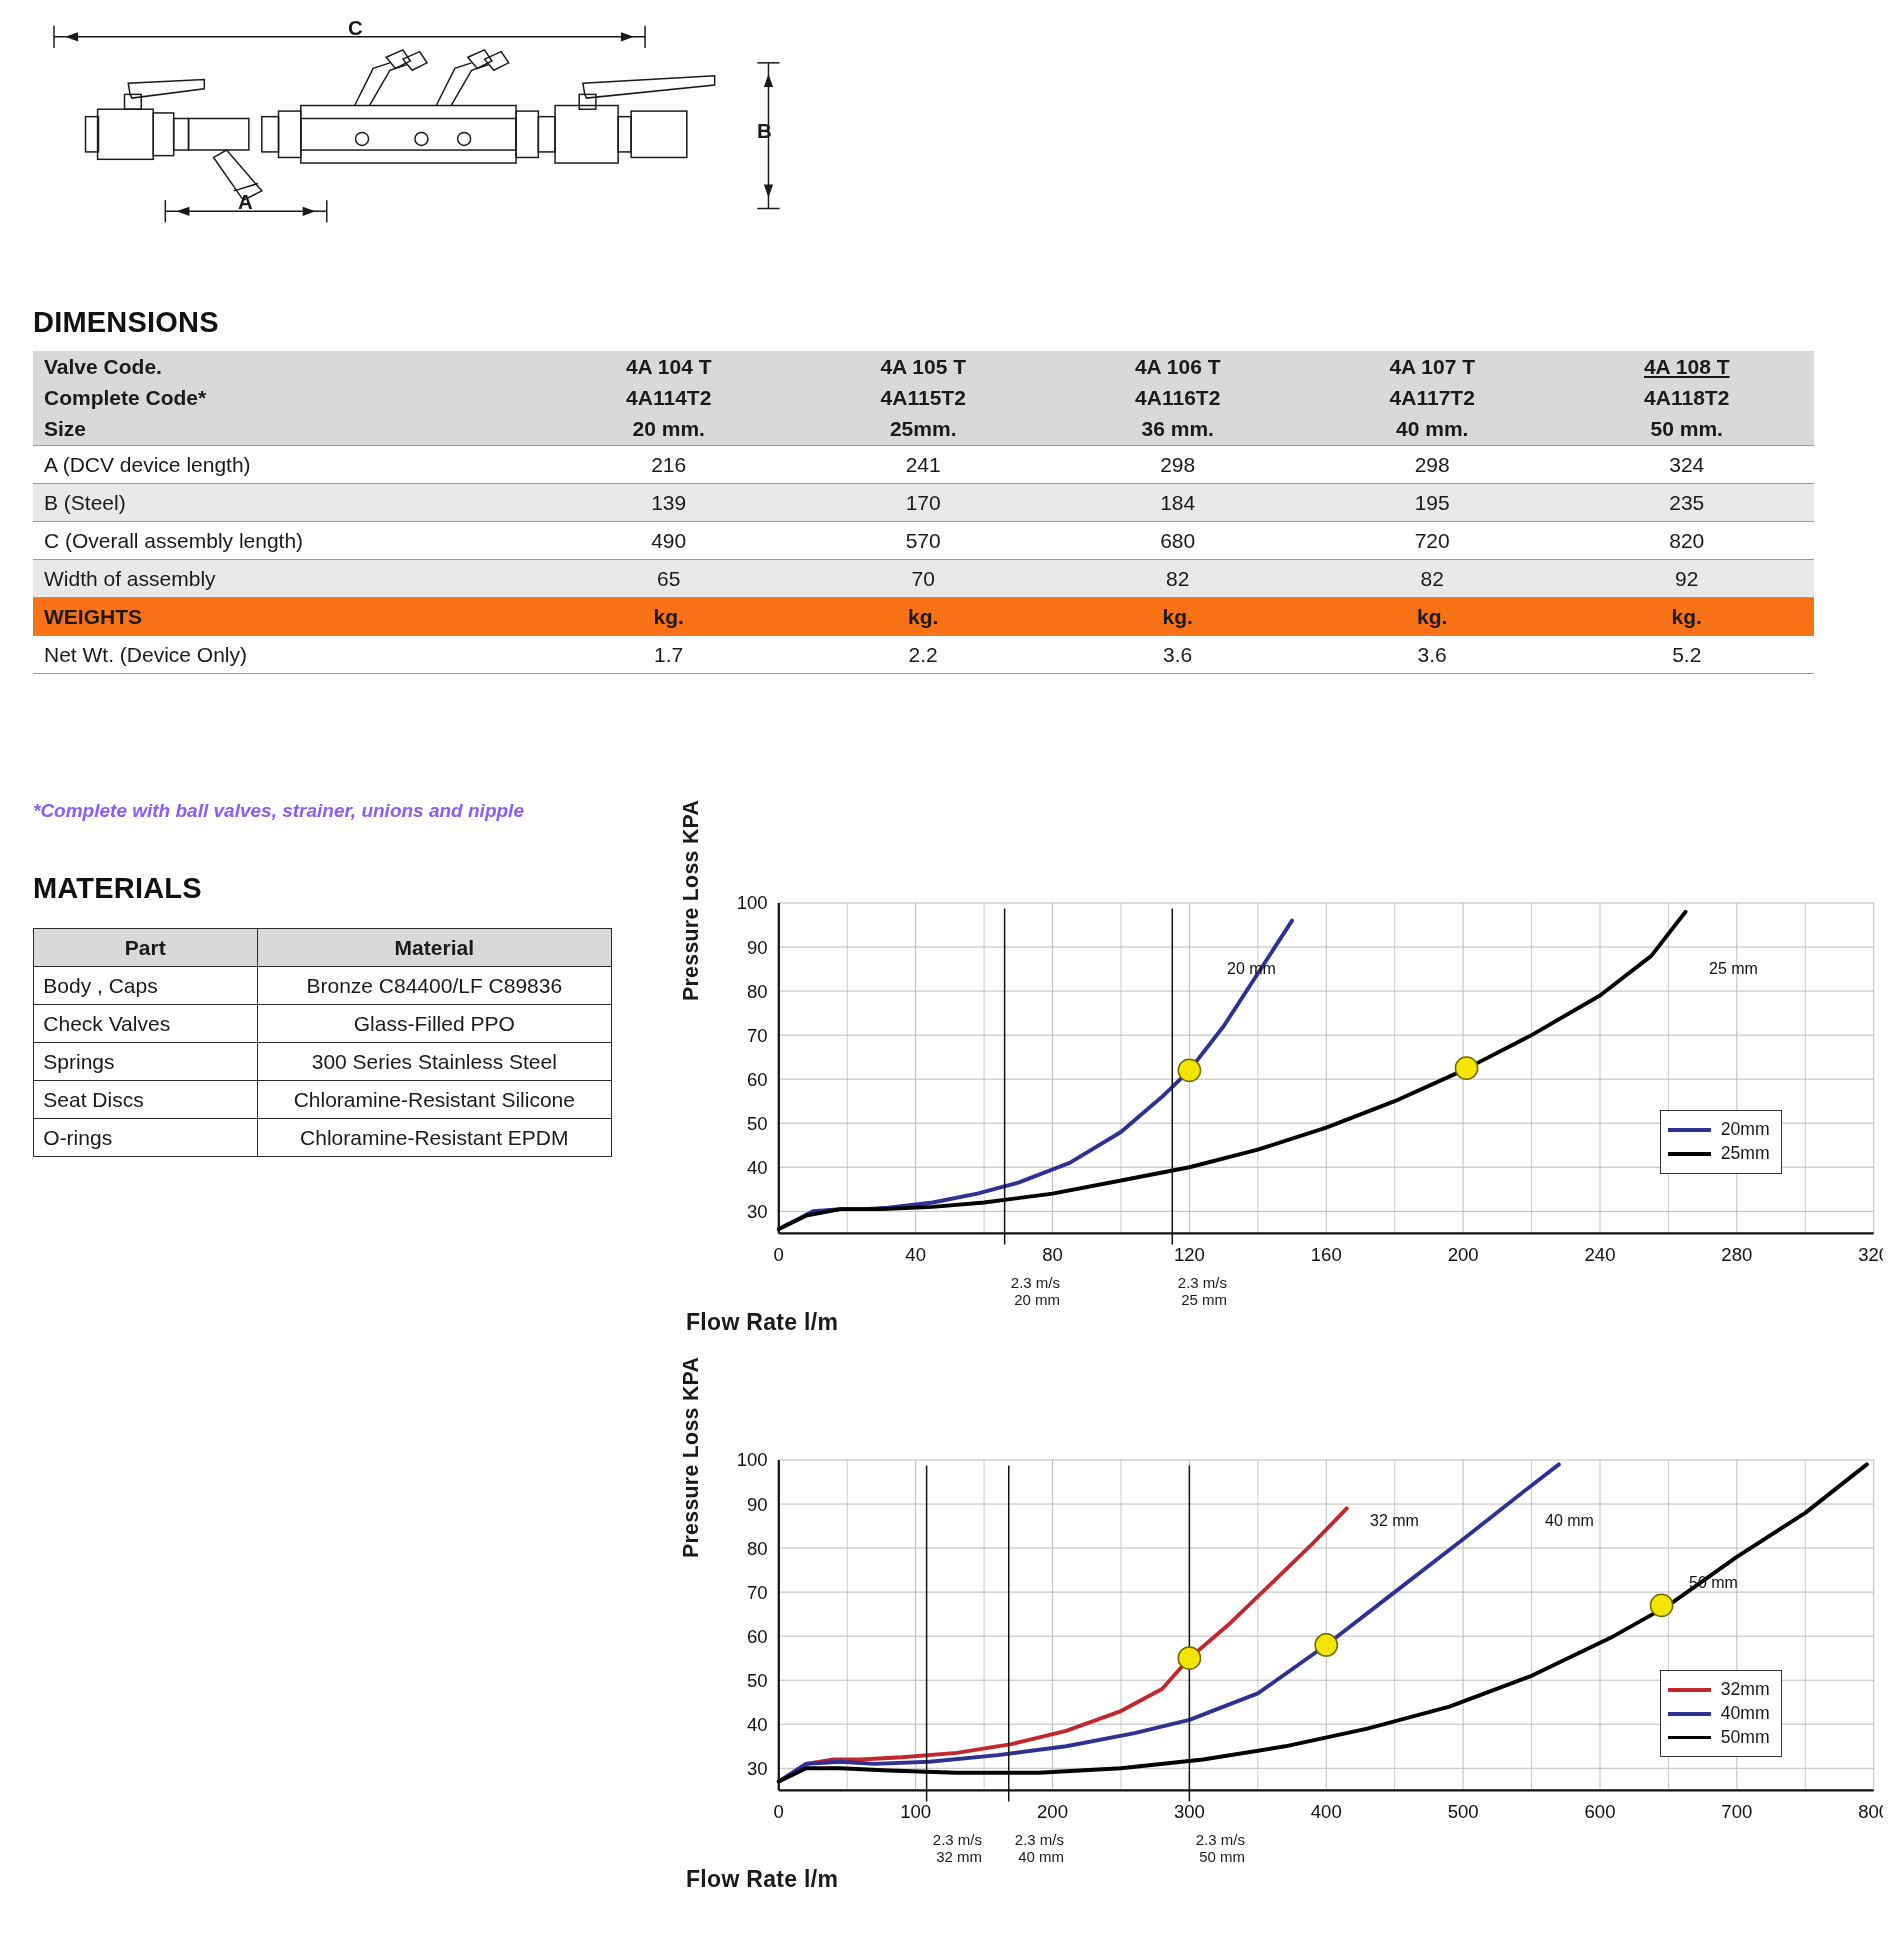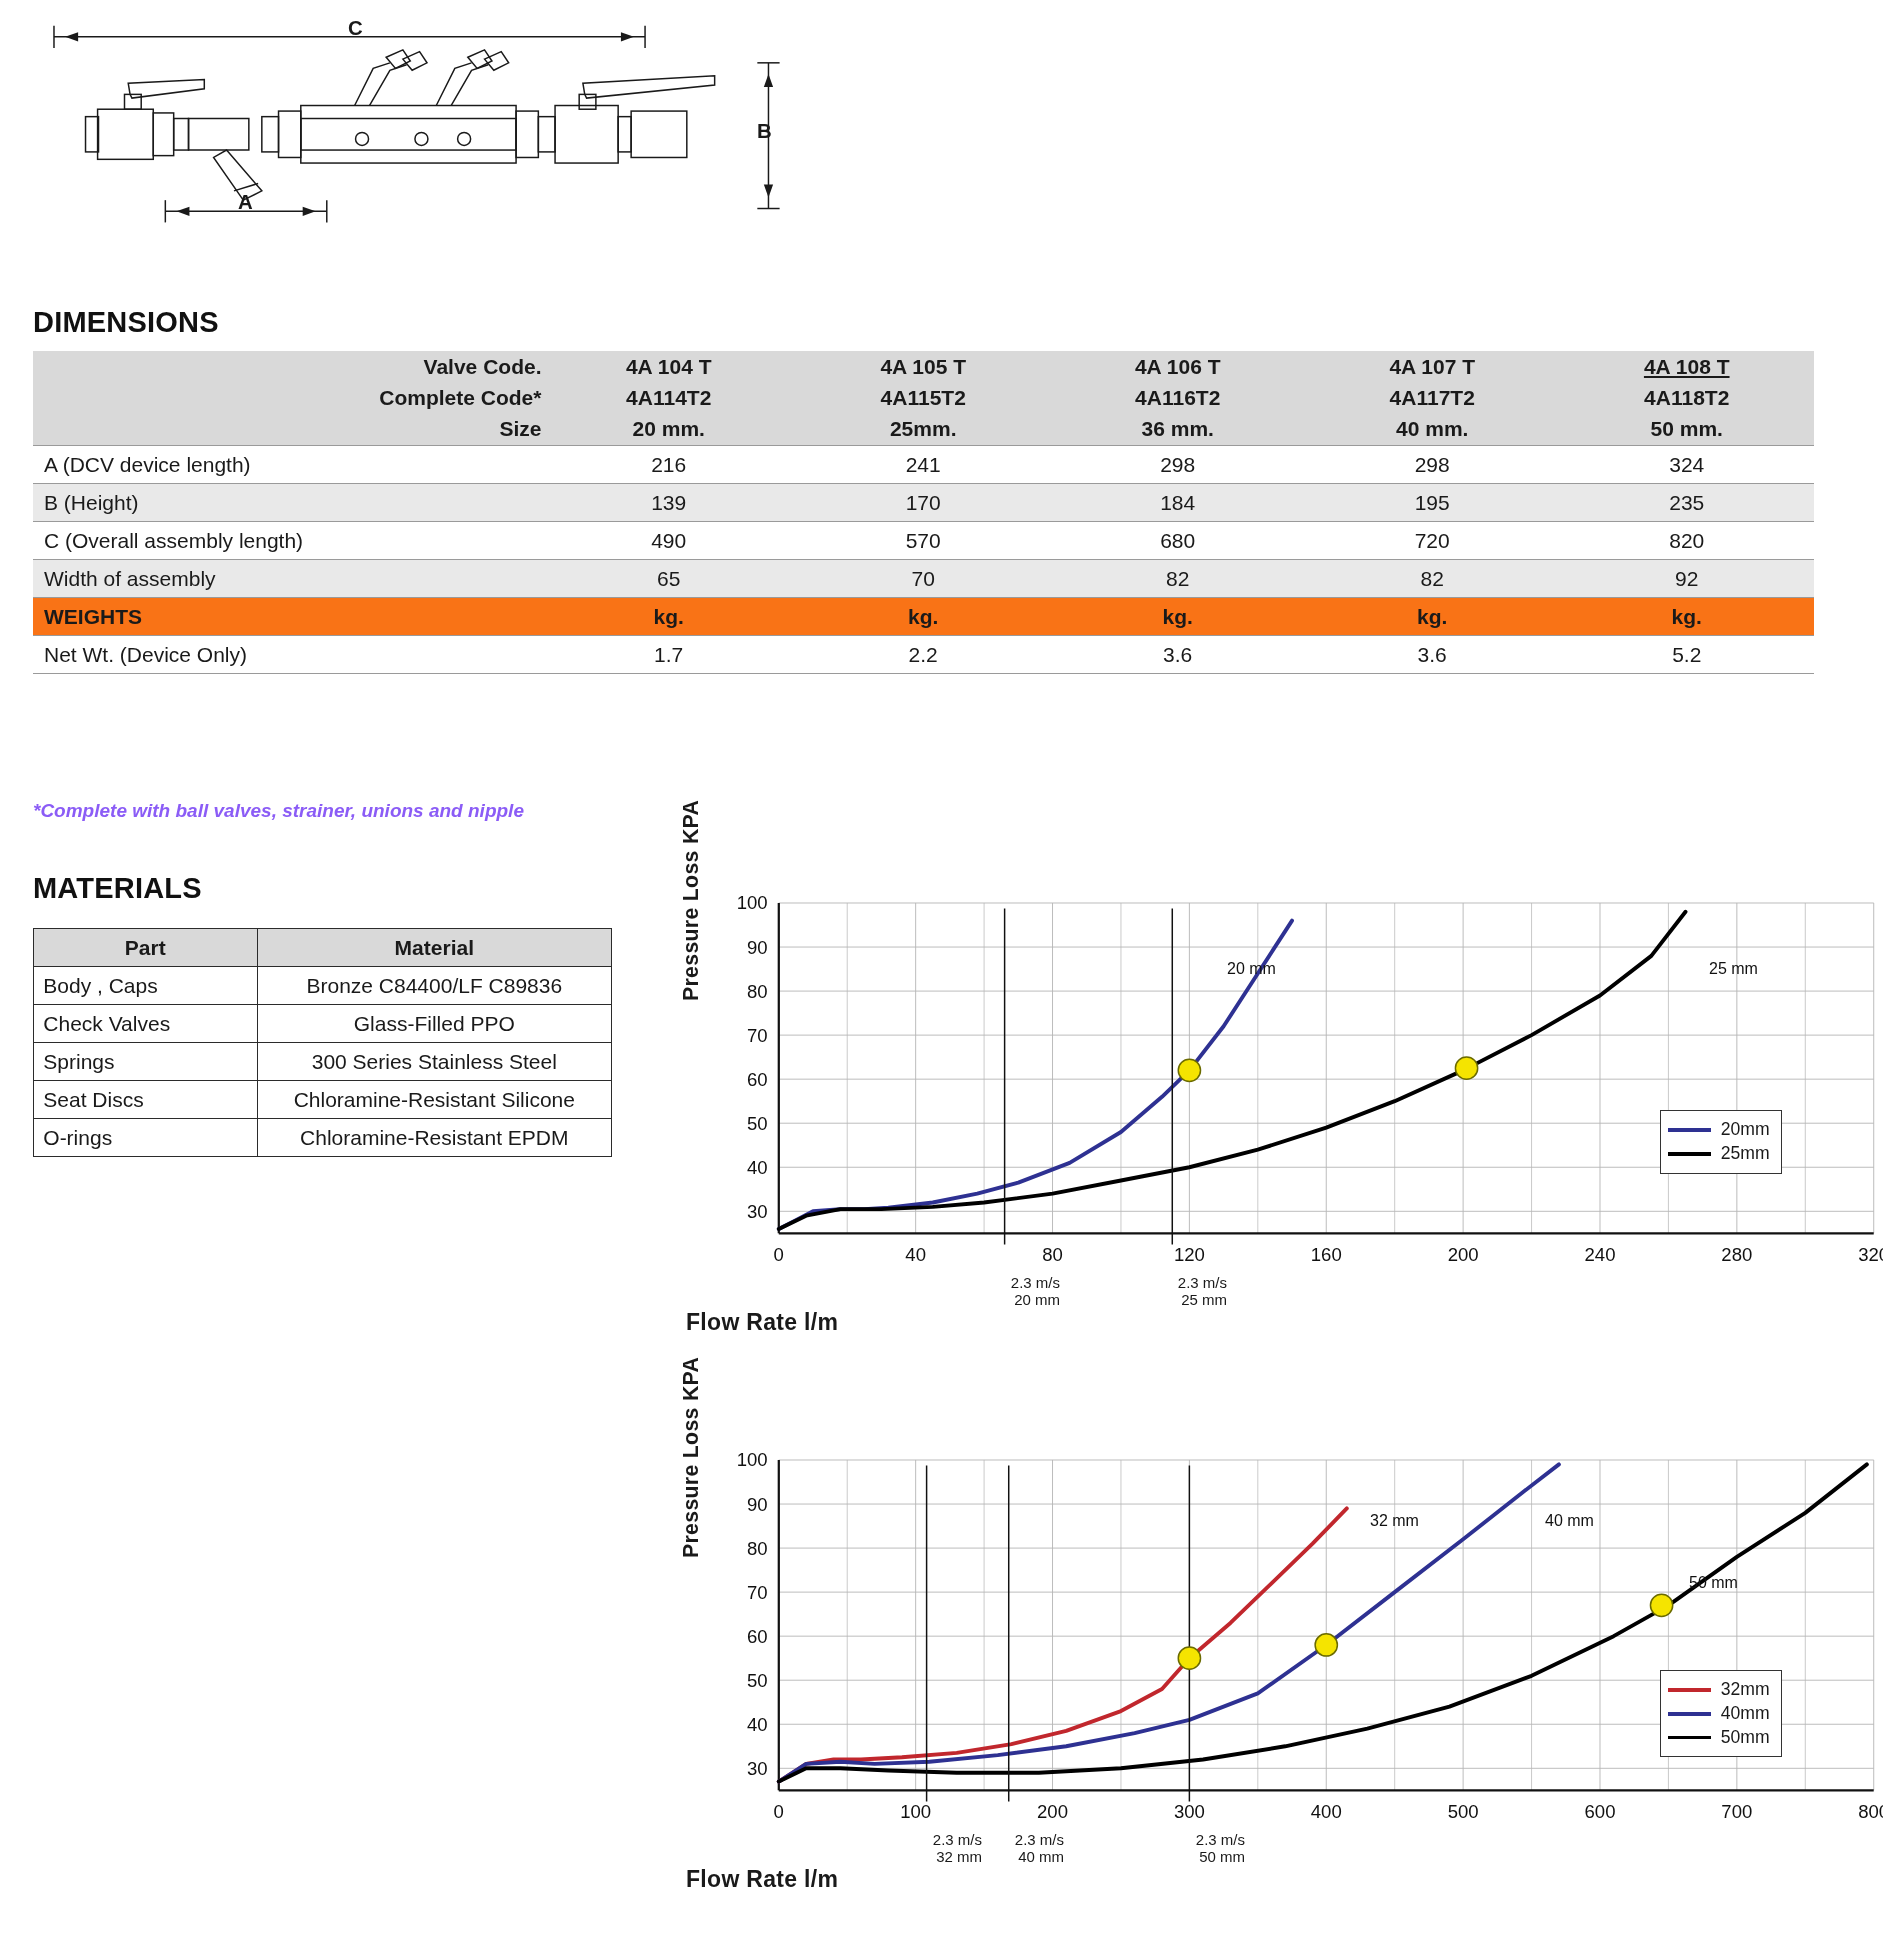--- a/index.html
+++ b/index.html
@@ -24,21 +24,21 @@
 
   
   #dimensions-wrap{position:absolute;left:33px;top:351px;width:1799px;}
   table.dims{border-collapse:collapse;width:1781px;font-size:21px;}
   table.dims th,table.dims td{padding:0;}
   .dims .hdr-band{background:#d9d9d9;}
   .dims .hdr-cell{
     font-weight:bold;text-align:center;padding:3.7px 0 3.7px 0;font-size:21px;
   }
   .dims .hdr-left{
-    font-weight:bold;text-align:right;padding:3.7px 0 3.7px 11px;font-size:21px;
+    font-weight:bold;text-align:left;padding:3.7px 0 3.7px 11px;font-size:21px;
   }
   .dims tr.row td{
     border-top:0.9px solid #9a9a9a;
     padding:6.5px 0 6.5px 0;
     text-align:center;
     font-size:21px;
   }
   .dims tr.row td.lbl{text-align:left;padding-left:11px;}
   .dims tr.shade td{background:#e9e9e9;}
   .dims tr.weights td{
@@ -188,21 +188,21 @@
 
         <tr class="row">
           <td class="lbl">A (DCV device length)</td>
           <td>216</td>
           <td>241</td>
           <td>298</td>
           <td>298</td>
           <td>324</td>
         </tr>
         <tr class="row shade">
-          <td class="lbl">B (Height)</td>
+          <td class="lbl">B (Steel)</td>
           <td>139</td>
           <td>170</td>
           <td>184</td>
           <td>195</td>
           <td>235</td>
         </tr>
         <tr class="row">
           <td class="lbl">C (Overall assembly length)</td>
           <td>490</td>
           <td>570</td>

